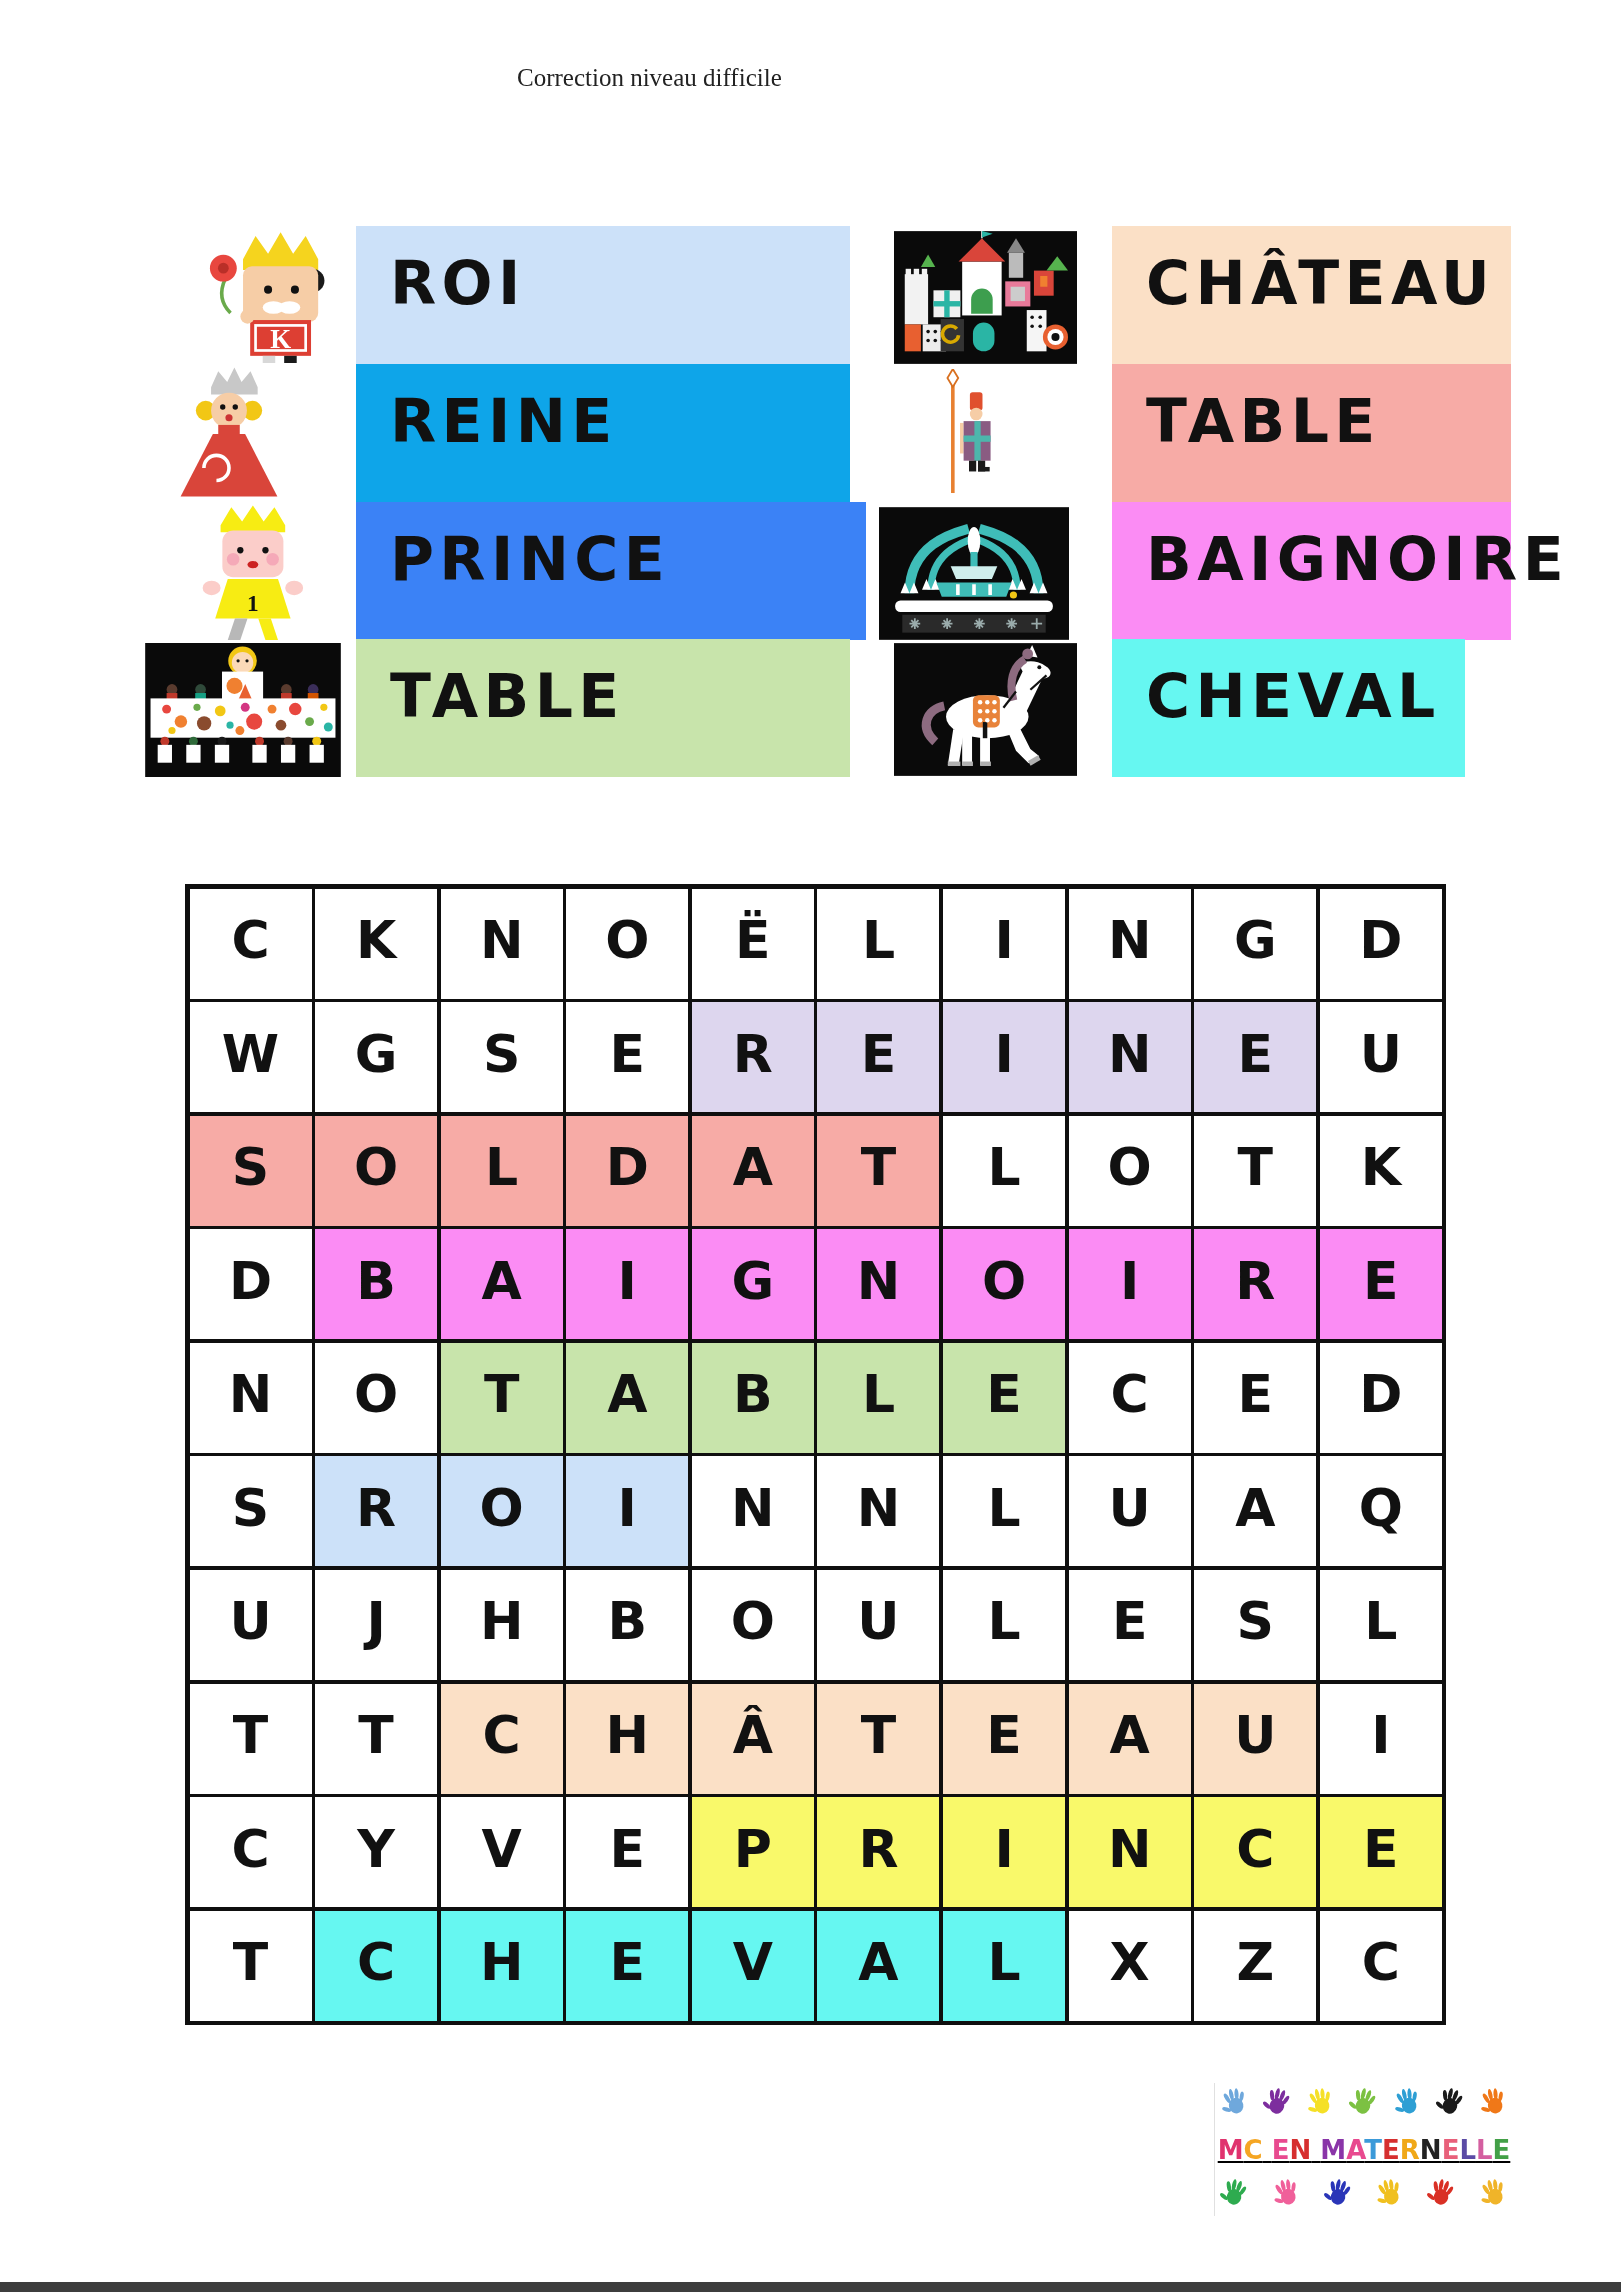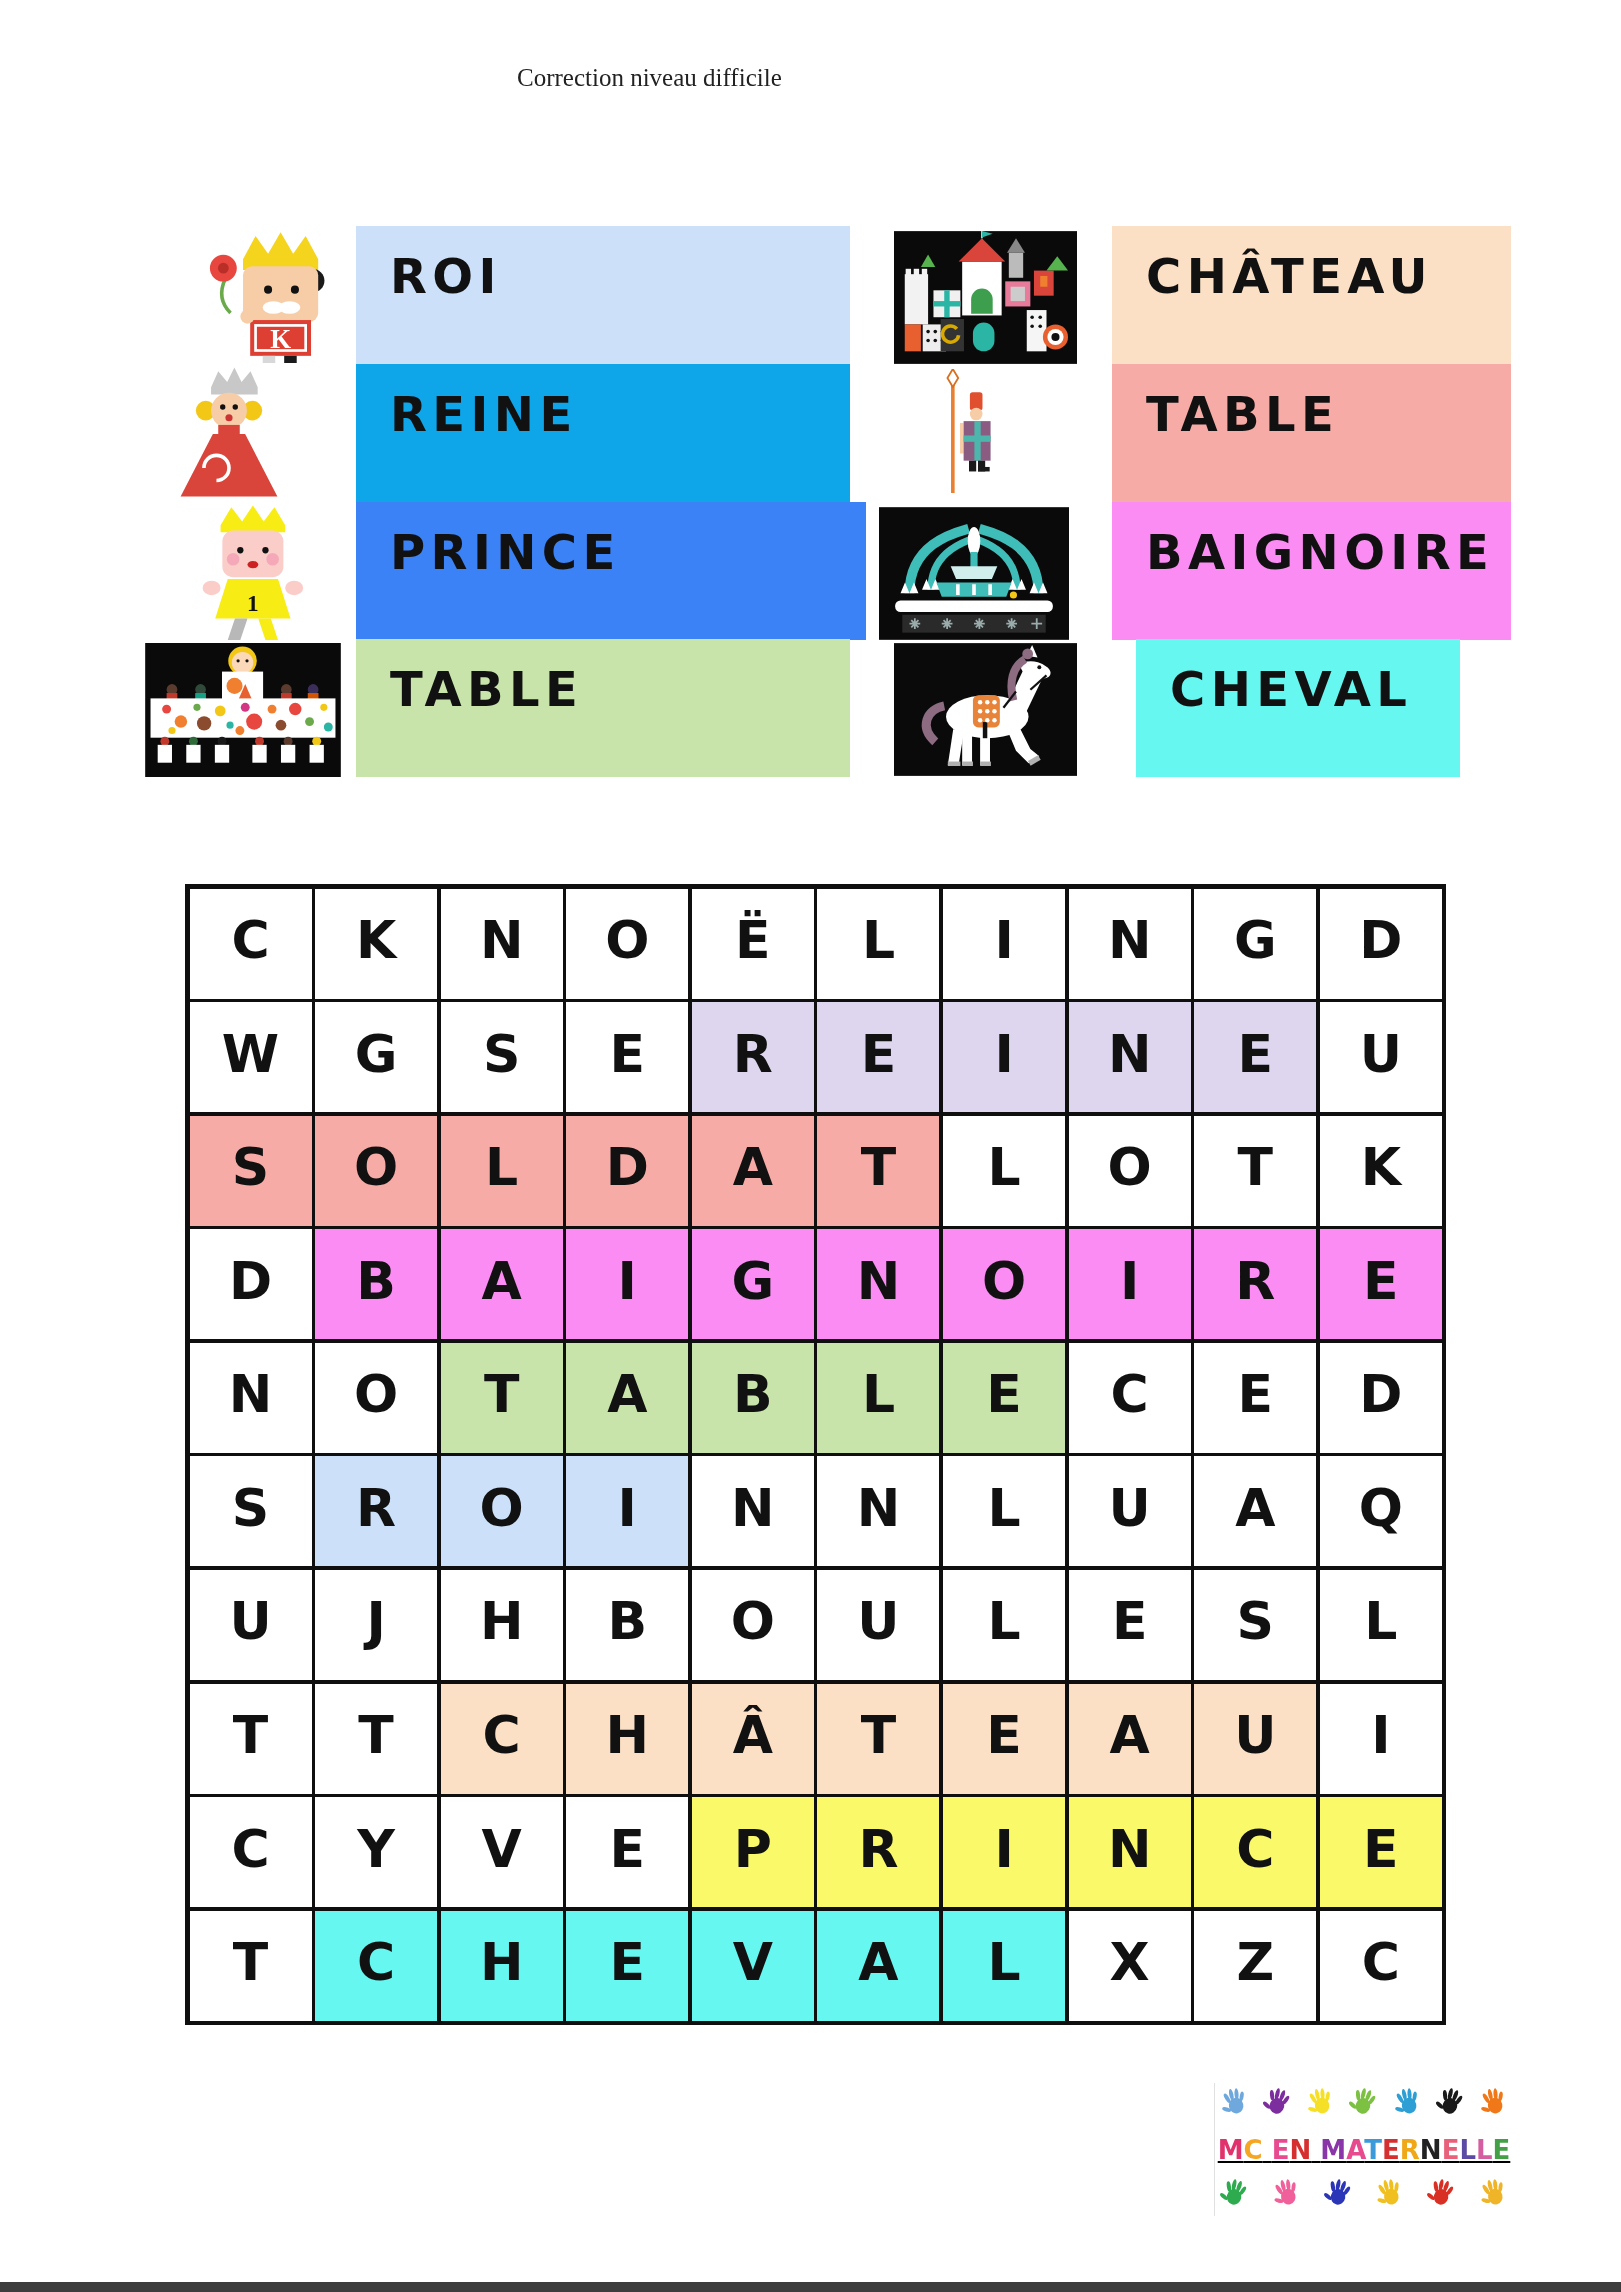--- a/index.html
+++ b/index.html
@@ -6,21 +6,21 @@
   body {
     width:1621px; height:2293px; position:relative; background:#ffffff;
     font-family:"DejaVu Sans", sans-serif; overflow:hidden;
   }
   .title {
     position:absolute; left:517px; top:64px;
     font-family:"Liberation Serif", serif; font-size:25px; color:#222;
   }
   .legend-label {
     position:absolute; box-sizing:border-box; height:138px;
-    padding:21.5px 0 0 34px; font-size:48px; font-weight:bold;
+    padding:21.5px 0 0 34px; font-size:60px; font-weight:bold;
     letter-spacing:5.4px; color:#111;
   }
   .legend-img { position:absolute; }
   .legend-img svg { display:block; width:100%; height:100%; }
   .grid {
     position:absolute; left:185px; top:884px;
     display:grid; grid-template-columns:repeat(10,122px); grid-auto-rows:110px;
     gap:3.6px; padding:4.5px; background:#0f0f0f;
   }
   .cell {
@@ -300,21 +300,21 @@
     <rect x="60" y="132" width="14" height="5" fill="#b0b0b0"></rect>
     <rect x="76" y="132" width="12" height="5" fill="#b0b0b0"></rect>
     <rect x="96" y="132" width="12" height="5" fill="#b0b0b0"></rect>
     <rect x="150" y="128" width="13" height="6" fill="#b0b0b0" transform="rotate(-30 156 131)"></rect>
   </svg>
 </div>
 
 <div class="legend-label" style="left: 1112px; top: 226px; width: 399px; background-color: rgb(251, 224, 198);"><span>CHÂTEAU</span></div>
 <div class="legend-label" style="left: 1112px; top: 364px; width: 399px; background-color: rgb(247, 171, 166);"><span>TABLE</span></div>
 <div class="legend-label" style="left: 1112px; top: 502px; width: 399px; background-color: rgb(251, 140, 244);"><span>BAIGNOIRE</span></div>
-<div class="legend-label" style="left: 1112px; top: 639px; width: 324px; background-color: rgb(102, 247, 241); margin-left: 24px;"><span>CHEVAL</span></div>
+<div class="legend-label" style="left: 1112px; top: 639px; width: 353px; background-color: rgb(102, 247, 241);"><span>CHEVAL</span></div>
 
 <div class="grid">
     <div class="cell">C</div>
     <div class="cell">K</div>
     <div class="cell">N</div>
     <div class="cell">O</div>
     <div class="cell">Ë</div>
     <div class="cell">L</div>
     <div class="cell">I</div>
     <div class="cell">N</div>

